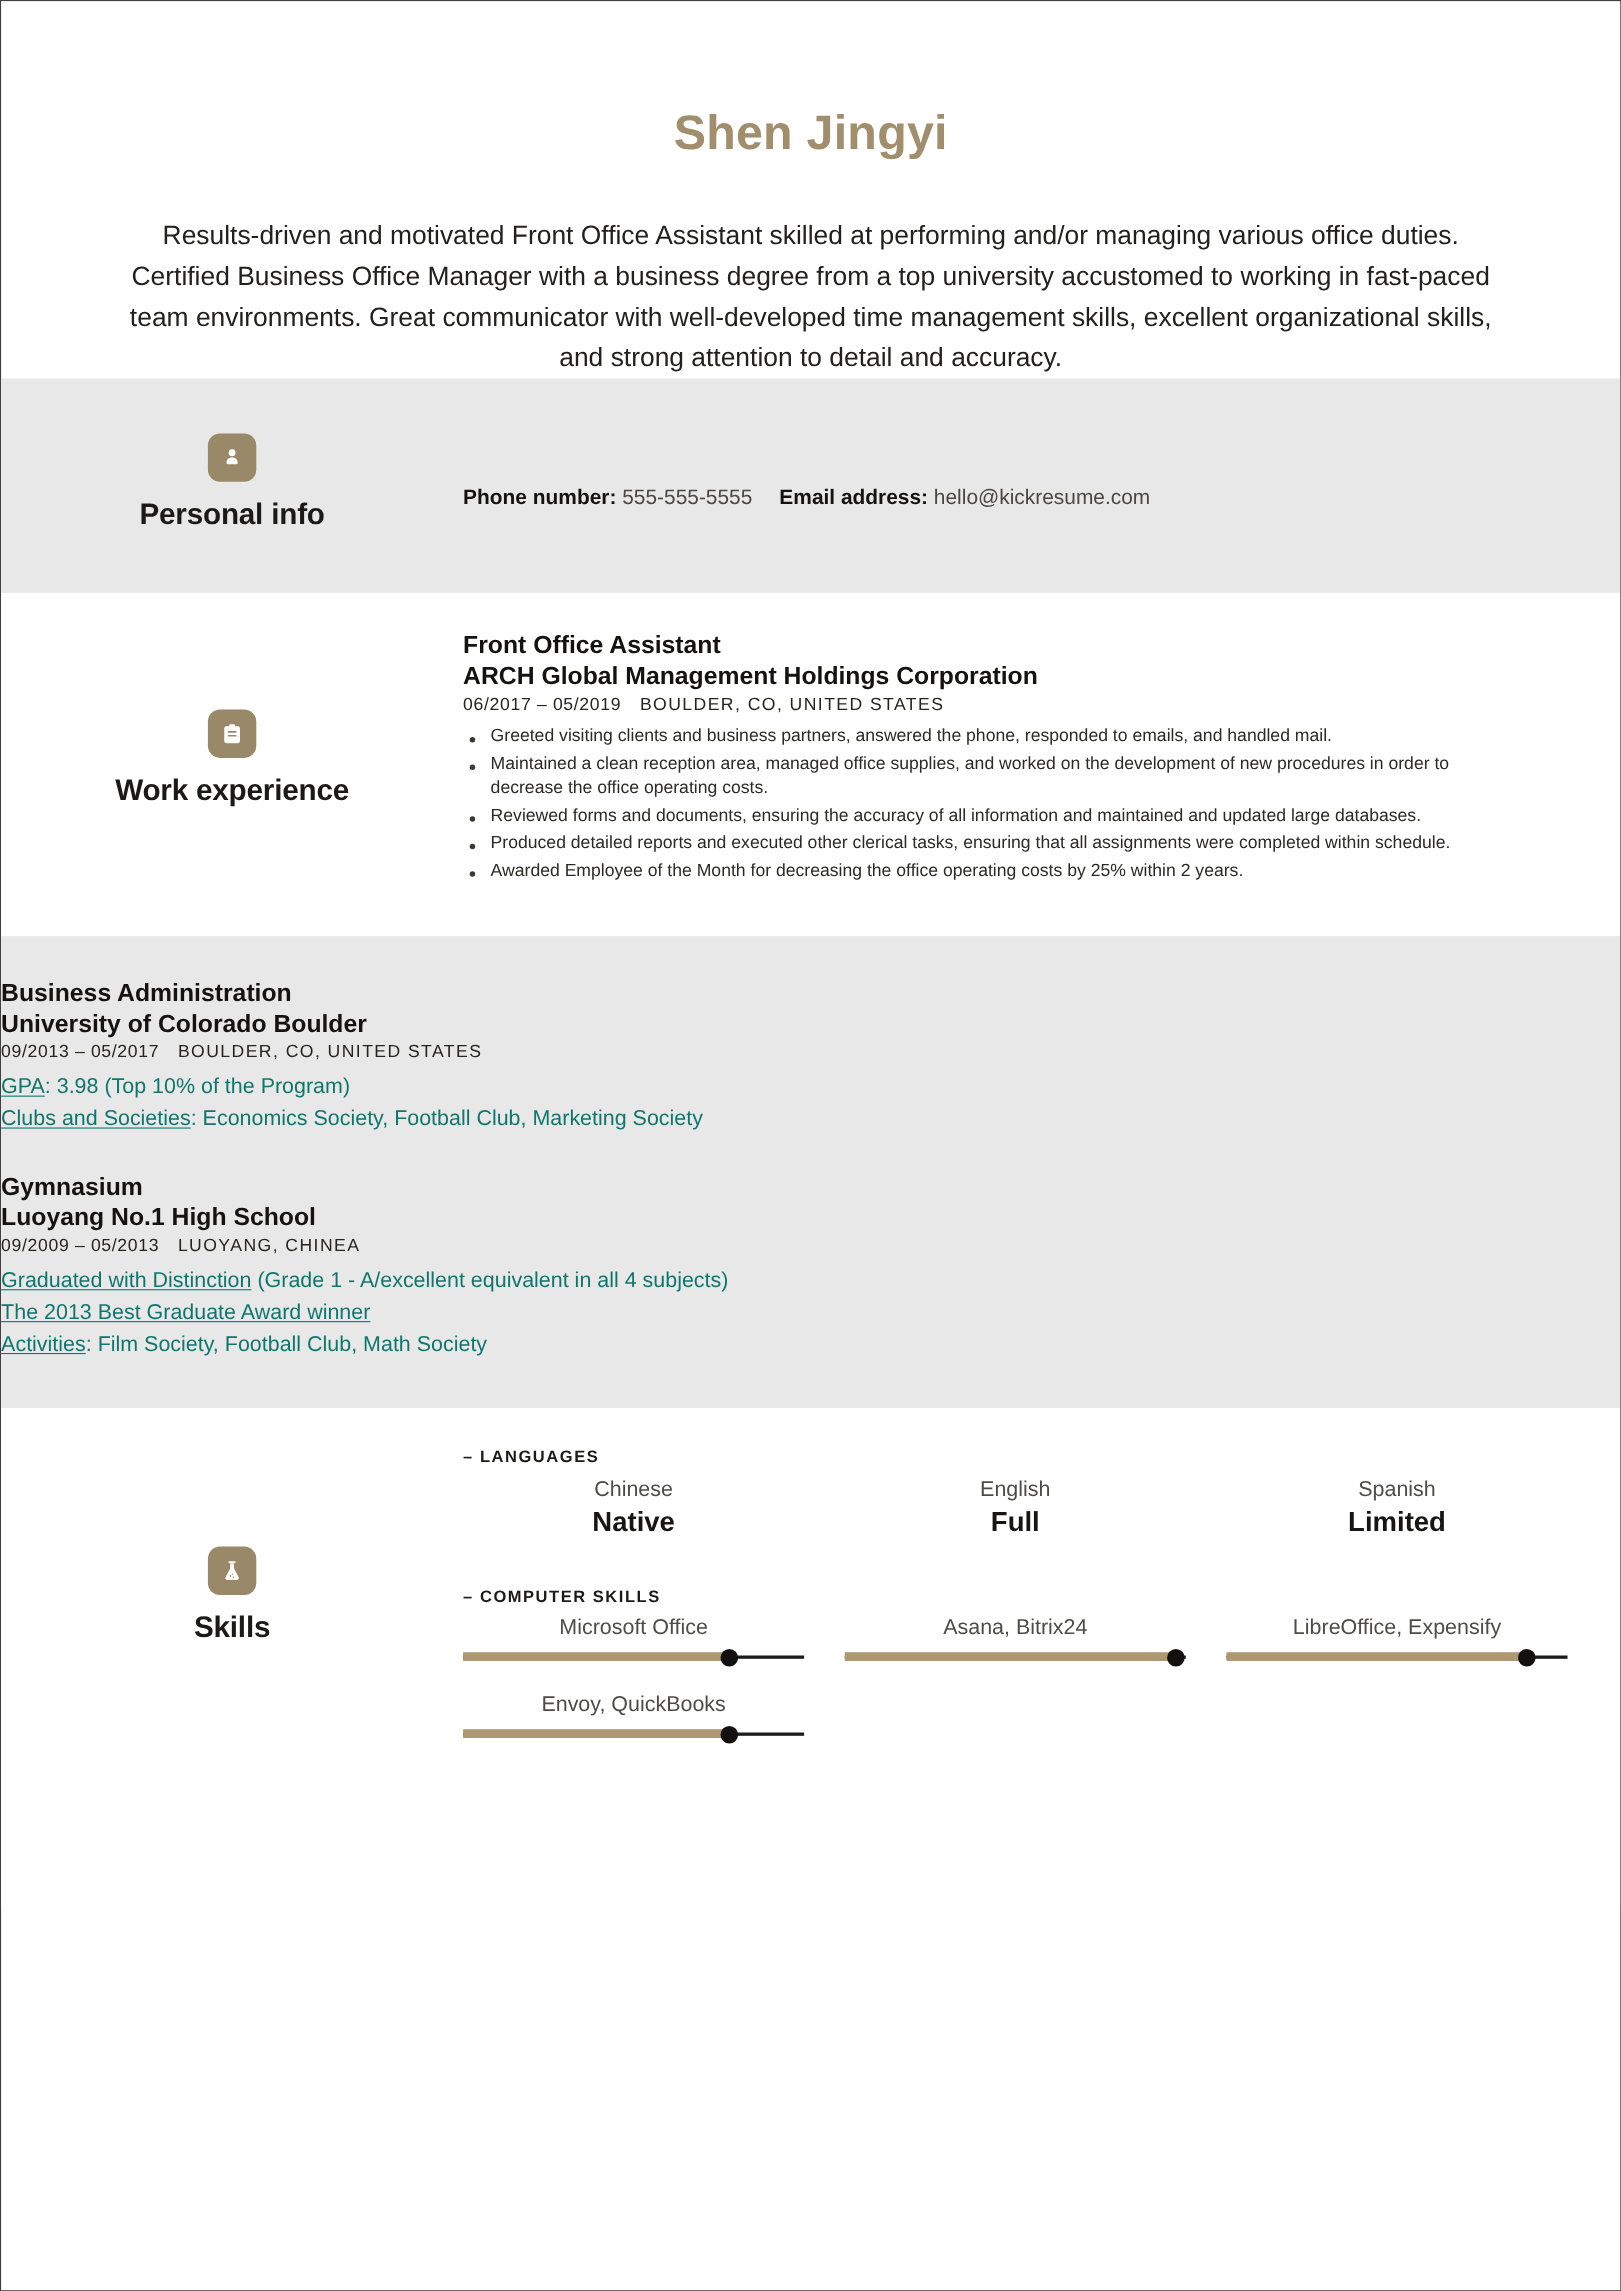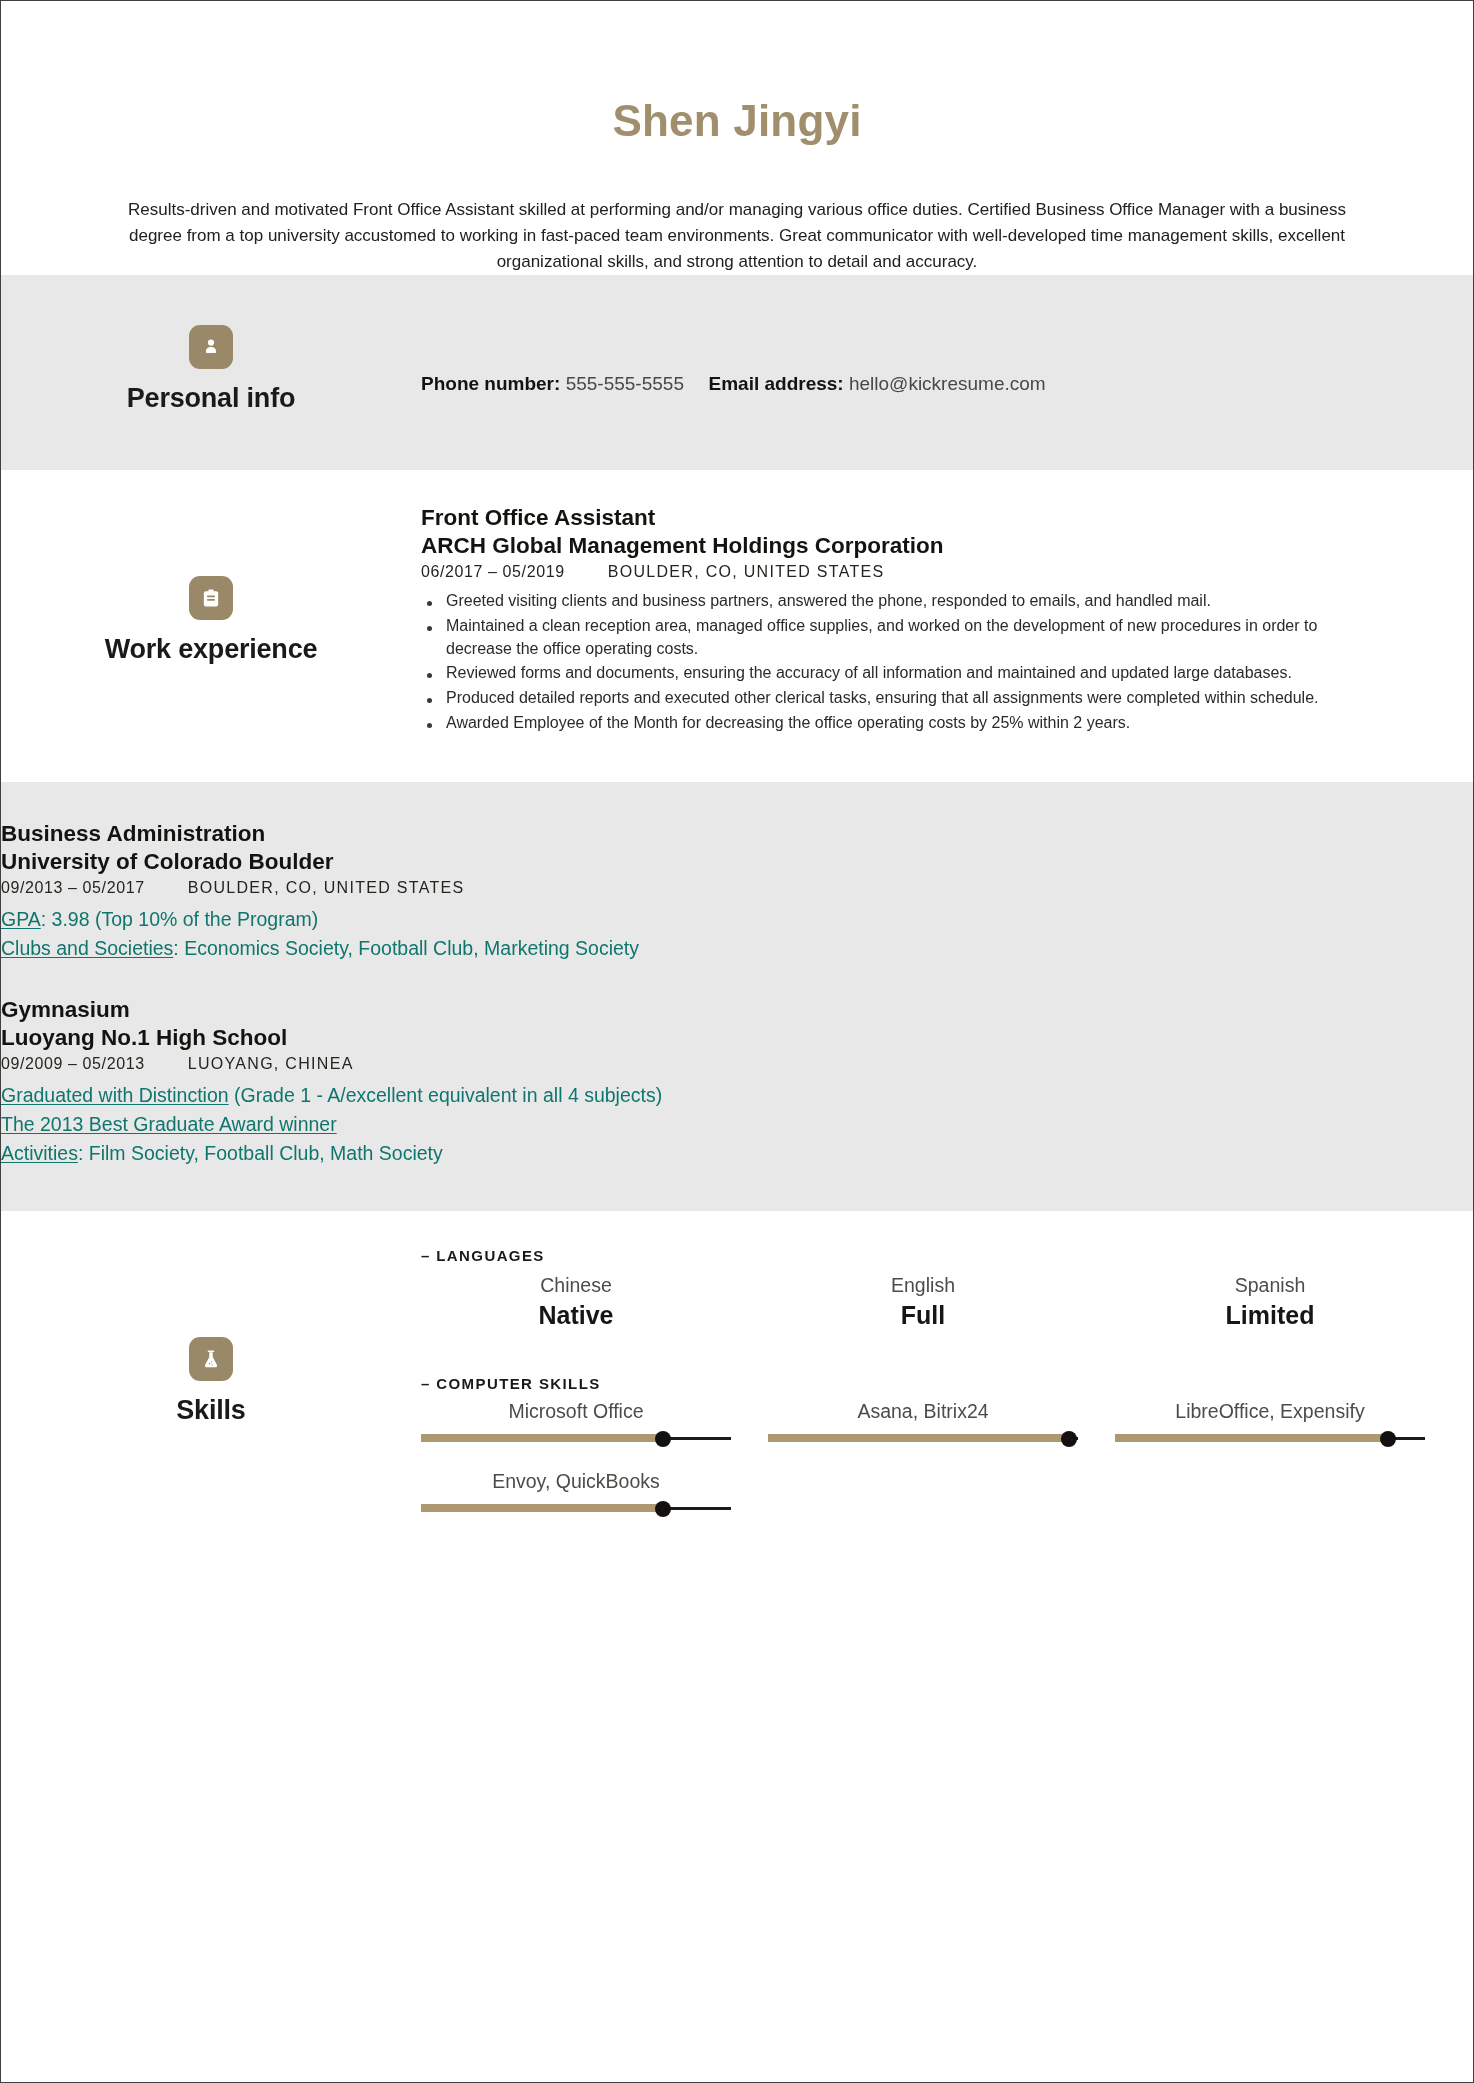--- a/index.html
+++ b/index.html
@@ -30,21 +30,21 @@
     font-weight: bold;
     color: #a08e6c;
     letter-spacing: 0.2px;
     line-height: 1.1;
   }
 
   .summary {
     margin: 52px auto 0 auto;
     width: 1250px;
     text-align: center;
-    font-size: 17px;
+    font-size: 24px;
     line-height: 1.53;
     color: #23211f;
   }
 
   
   .section {
     display: flex;
     align-items: flex-start;
     width: 100%;
   }
@@ -112,21 +112,21 @@
     font-weight: bold;
     color: #14130f;
     line-height: 1.24;
   }
   .entry-meta {
     margin-top: 3px;
     font-size: 16px;
     color: #26241f;
     letter-spacing: 0.6px;
   }
-  .entry-meta .loc { margin-left: 38px; letter-spacing: 1.3px; }
+  .entry-meta .loc { margin-left: 12px; letter-spacing: 1.3px; }
 
   .bullets { margin-top: 9px; list-style: none; }
   .bullets li {
     position: relative;
     padding-left: 25px;
     font-size: 16px;
     line-height: 1.42;
     color: #2c2a27;
     margin-bottom: 2px;
     max-width: 925px;

